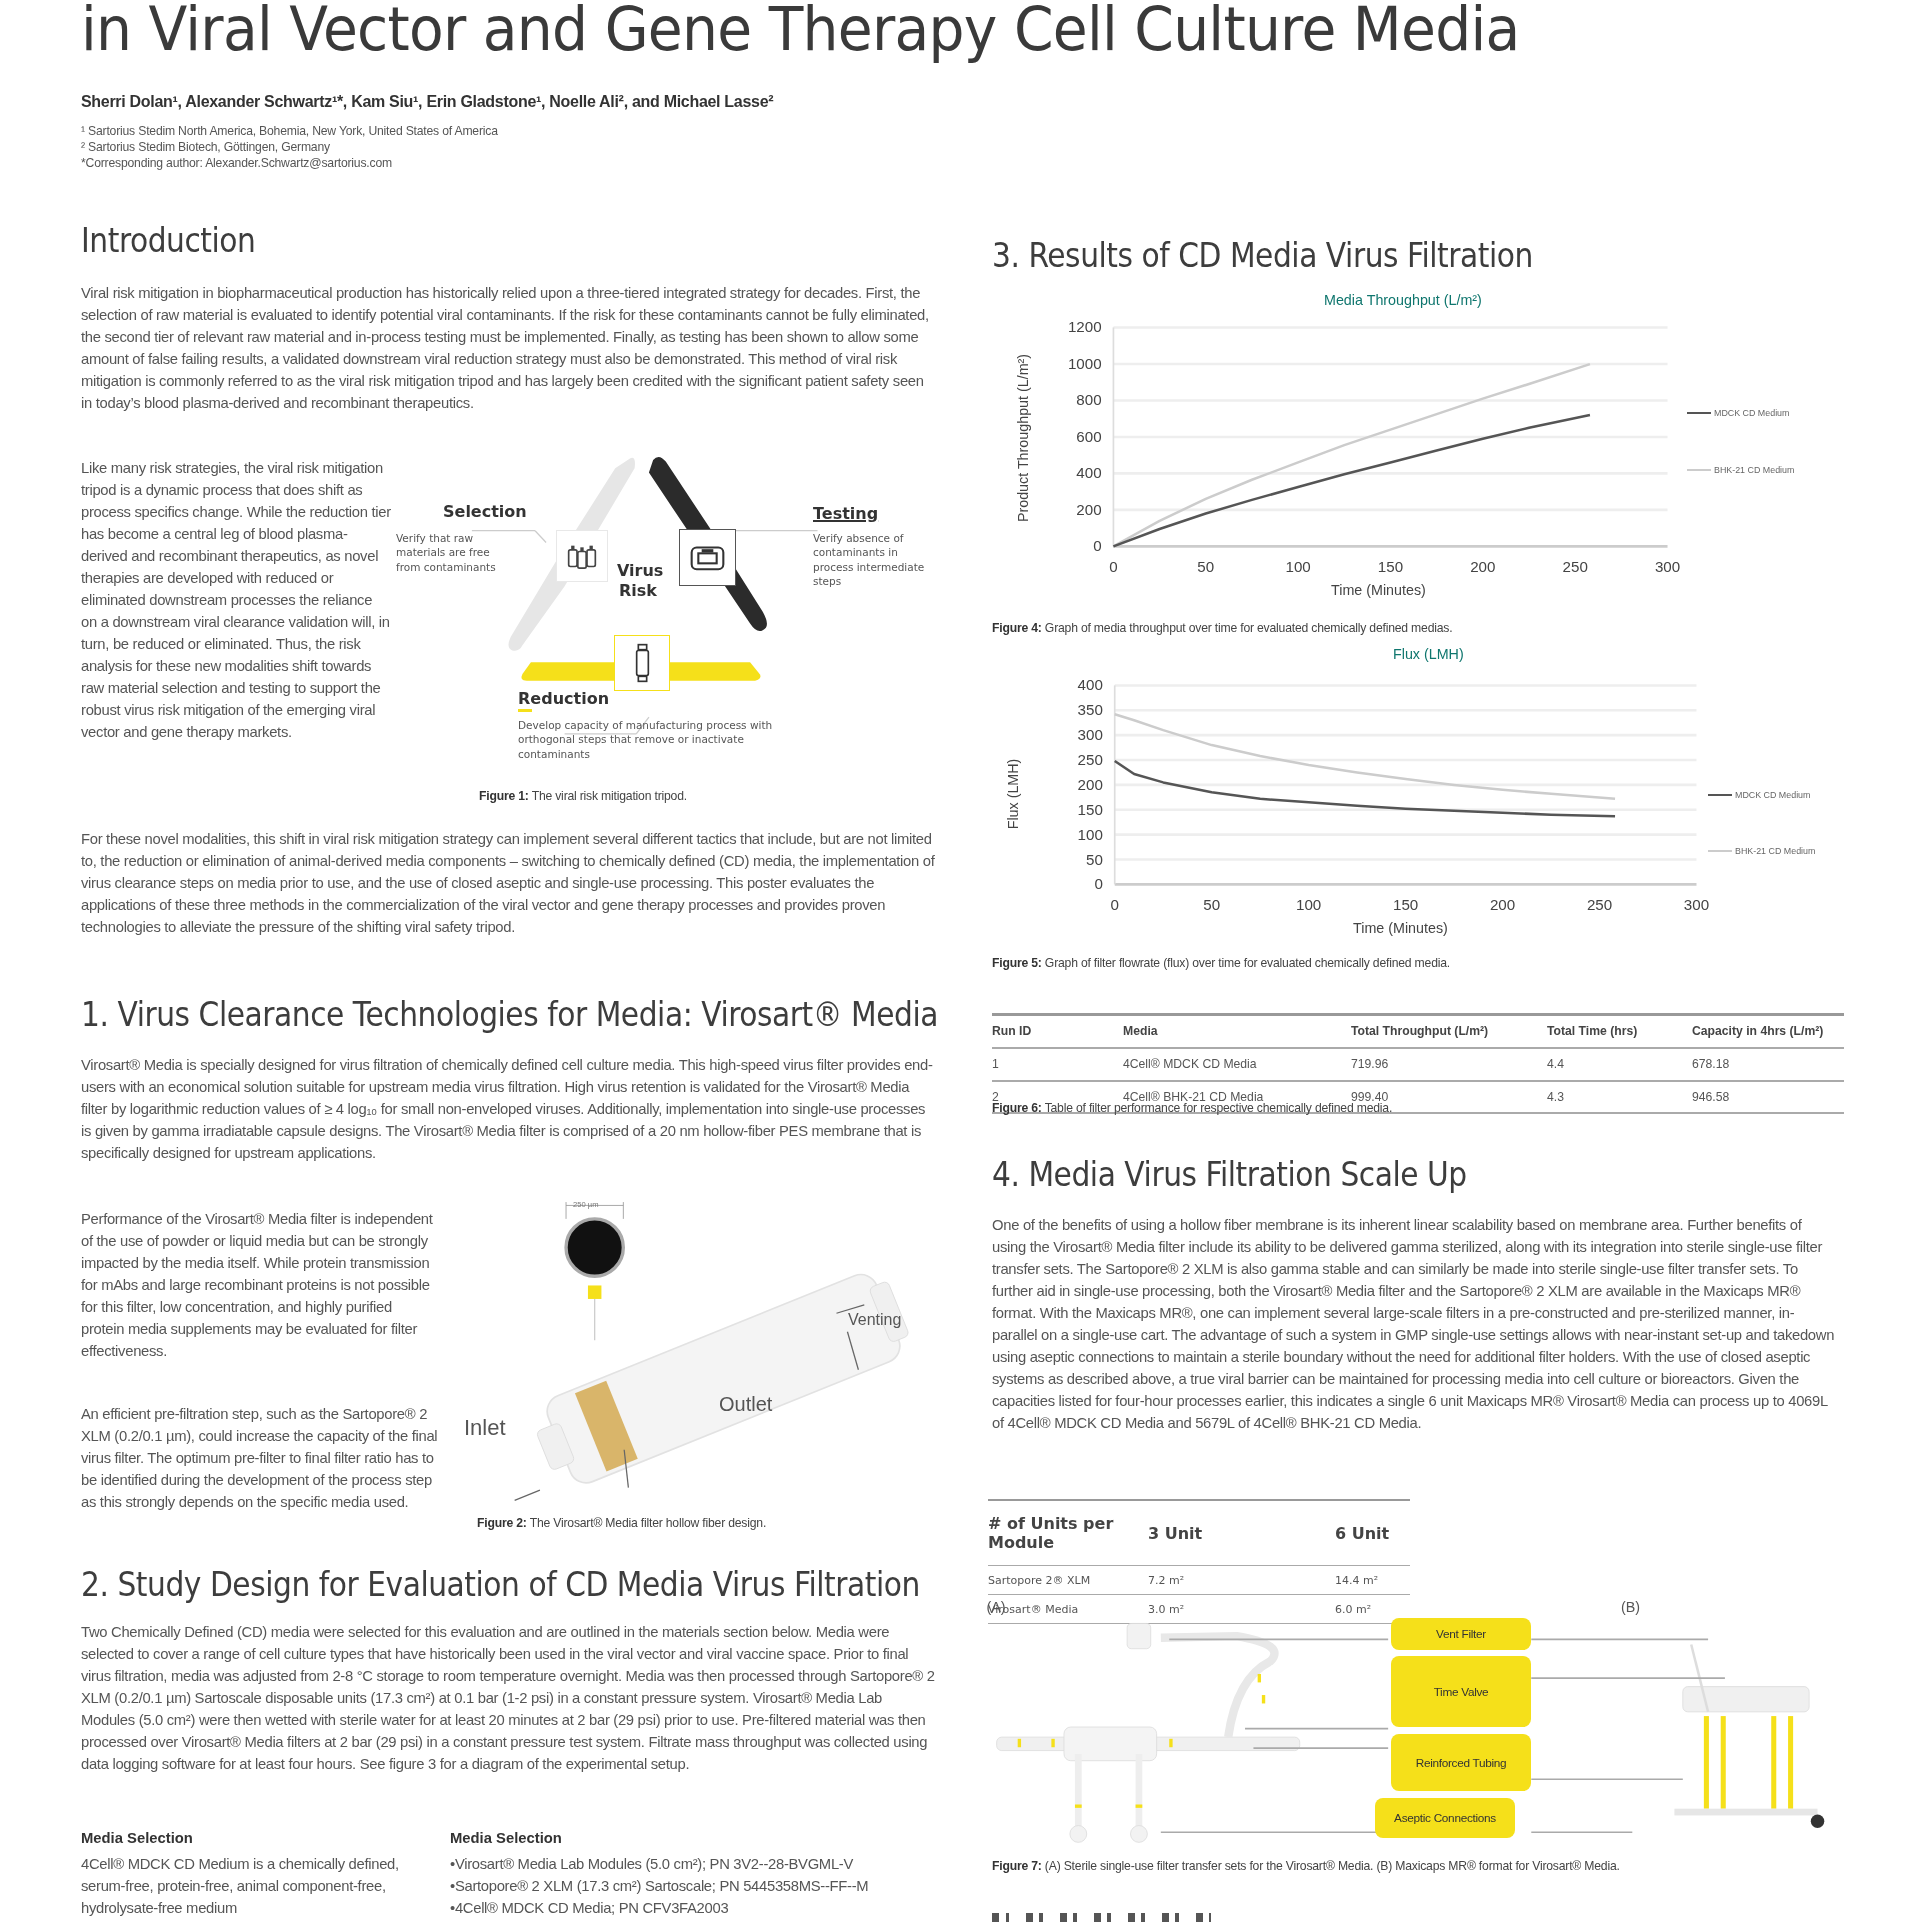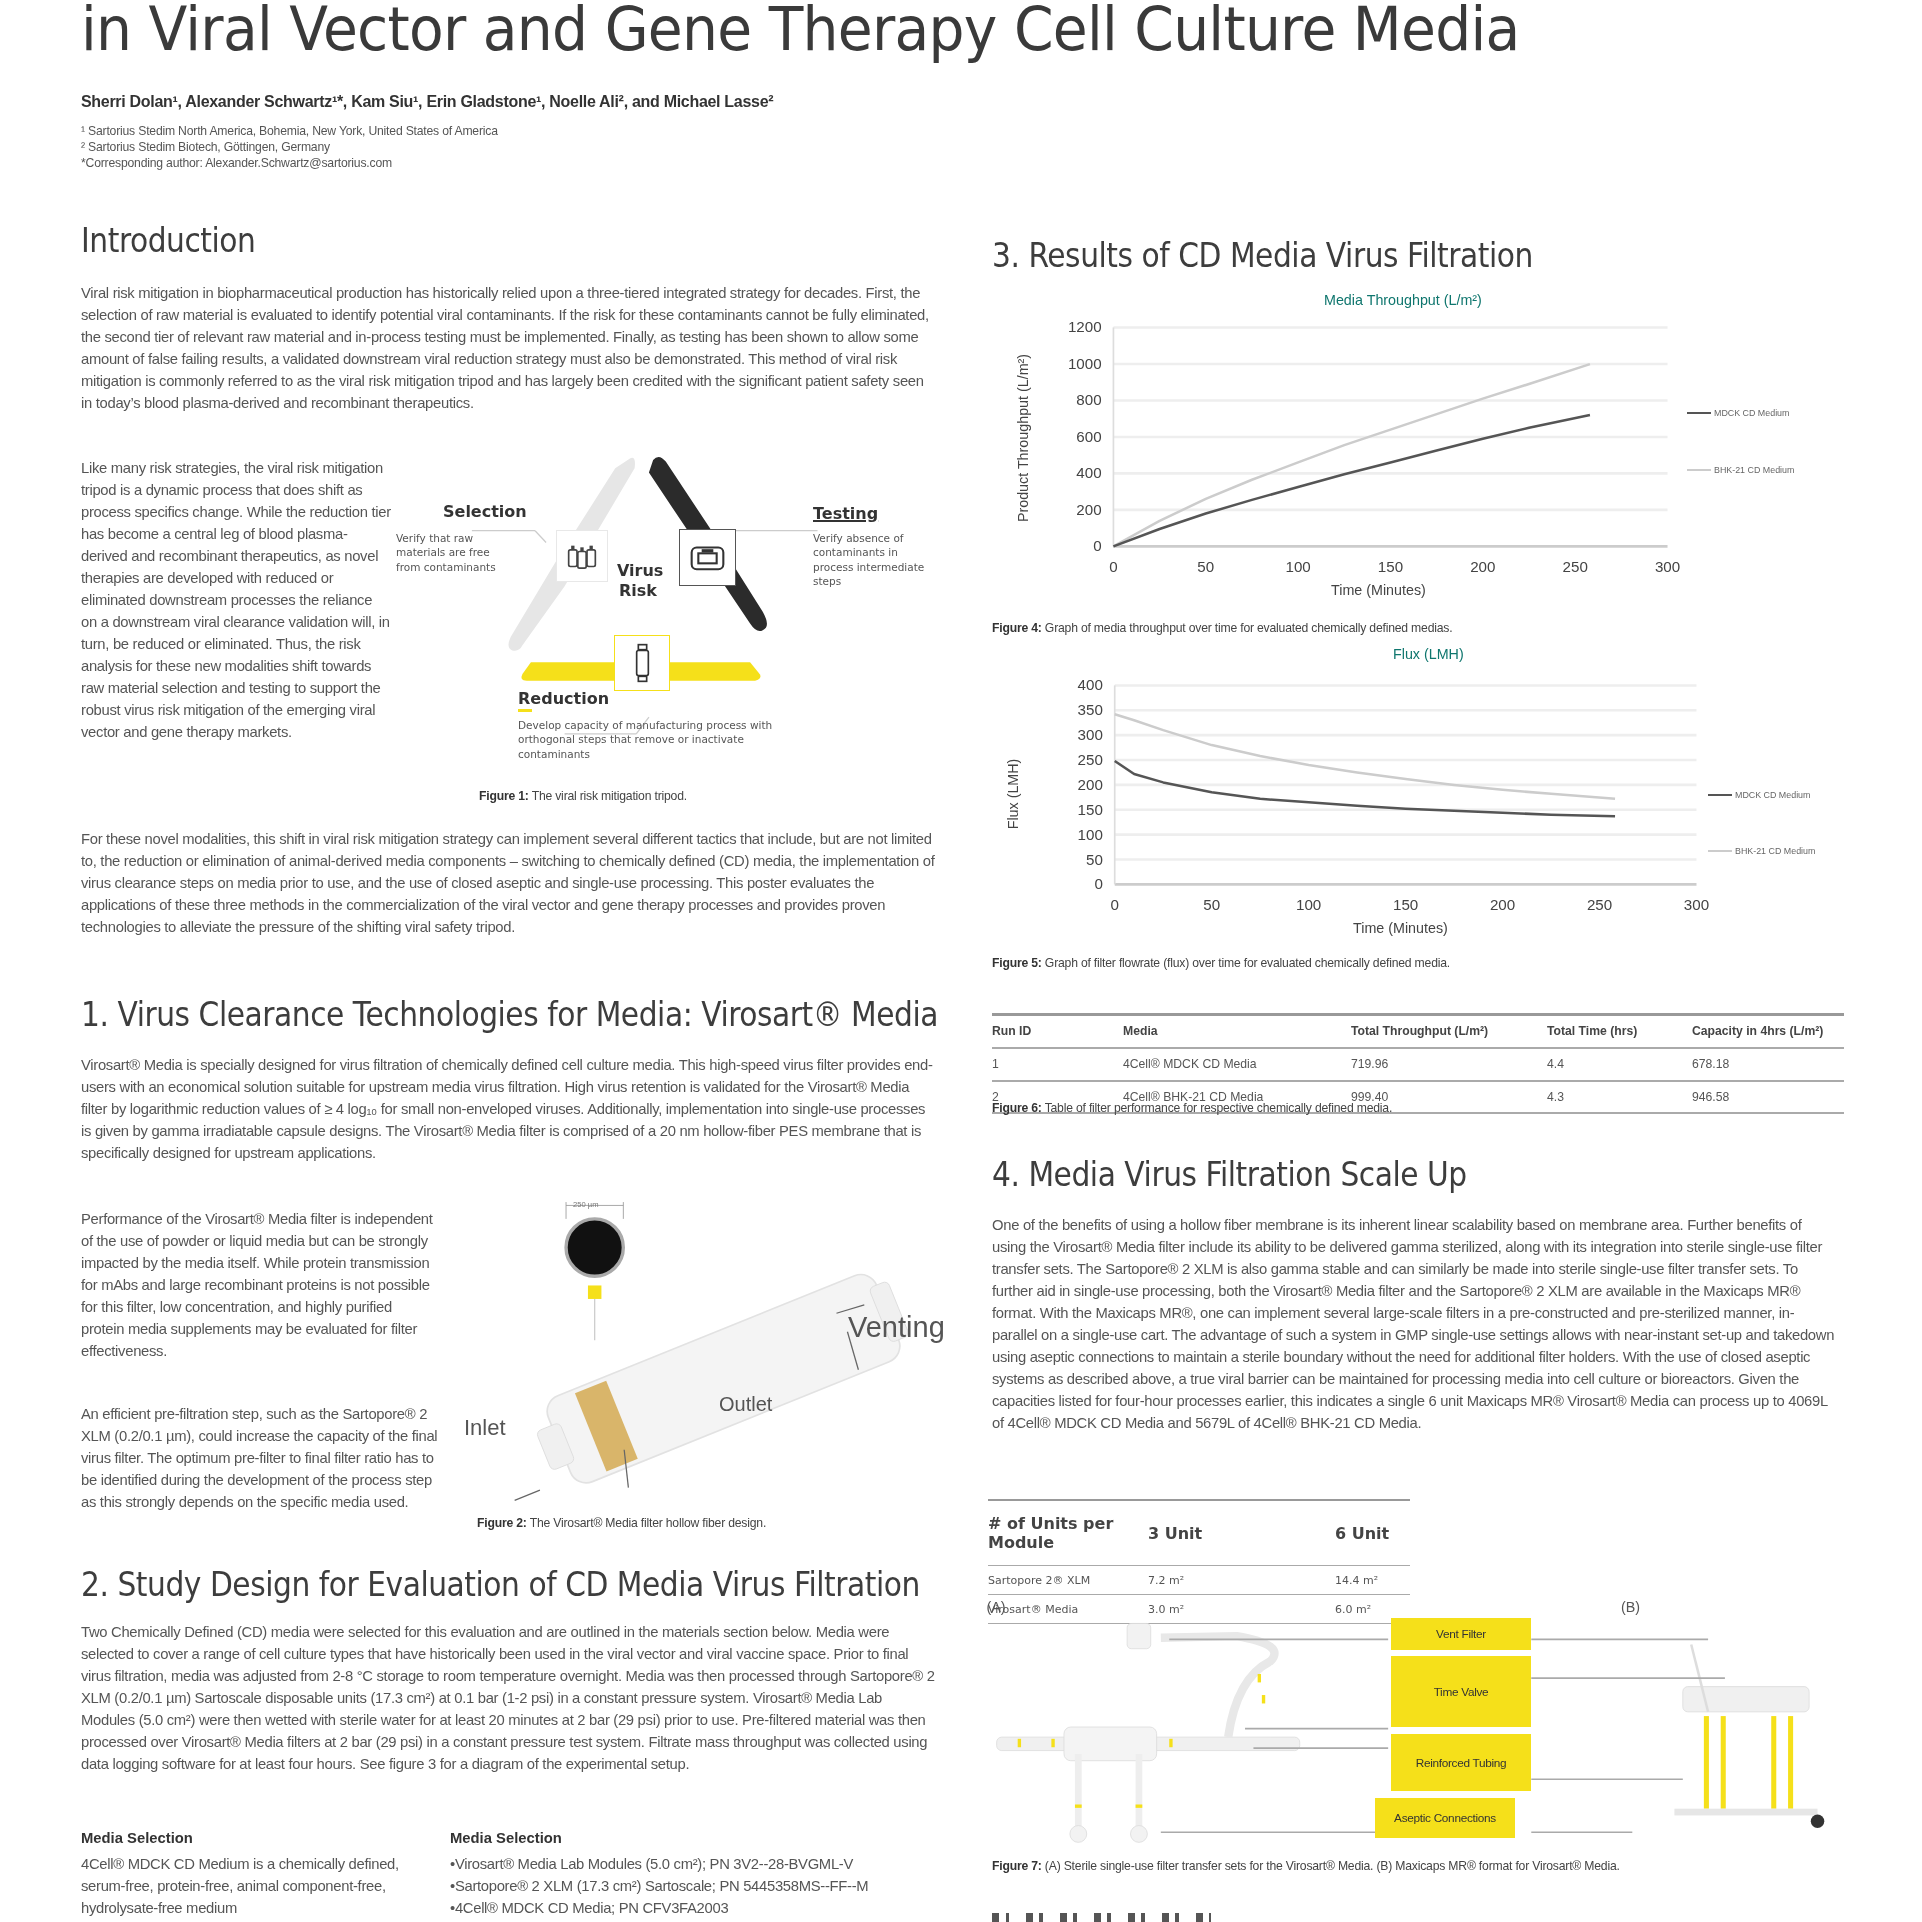--- a/index.html
+++ b/index.html
@@ -23,21 +23,21 @@
   .legend { position: absolute; font-size: 8.9px; color: #666; display: flex; align-items: center; gap: 3.4px; white-space: nowrap; }
   .legend .swatch { width: 23.6px; height: 2.5px; }
   
   table { border-collapse: collapse; margin-top: 16px; }
   .perf-table { width: 852px; font-size: 12.2px; color: #444; }
   .perf-table th { text-align: left; font-weight: bold; color: #444; padding: 8.4px 0 8.4px 0; border-top: 3.4px solid #999; border-bottom: 2.5px solid #aaa; }
   .perf-table td { padding: 8.4px 0; border-bottom: 2.5px solid #aaa; color: #555; }
   .unit-table { width: 422px; font-size: 12.2px; }
   .unit-table th { text-align: left; font-weight: bold; color: #444; padding: 13px 0; border-top: 2.5px solid #999; border-bottom: 1.7px solid #aaa; font-family: "DejaVu Sans", sans-serif; font-size: 16px; }
   .unit-table td { padding: 7.6px 0; border-bottom: 1.7px solid #aaa; color: #555; font-family: "DejaVu Sans", sans-serif; font-size: 11px; }
-  .yellow-box { position: absolute; background: #f5e01a; display: flex; align-items: center; justify-content: center; font-size: 11.8px; color: #333; letter-spacing: -0.3px; }
+  .yellow-box { position: absolute; background: #f5e01a; display: flex; align-items: center; justify-content: center; font-size: 11.8px; color: #333; letter-spacing: -0.3px; border-radius: 8px; }
   .fig-label { position: absolute; font-size: 14.3px; color: #555; }
   .bullets { list-style: none; }
   .bullets li::before { content: "\2022 "; }
 </style>
 </head>
 <body>
 
 <div class="abs title">in Viral Vector and Gene Therapy Cell Culture Media</div>
 <div class="abs authors">Sherri Dolan¹, Alexander Schwartz¹*, Kam Siu¹, Erin Gladstone¹, Noelle Ali², and Michael Lasse²</div>
 <div class="abs affil">
@@ -129,21 +129,21 @@
       <rect x="520" y="190" width="24" height="70" rx="6" fill="#f0f0f0" stroke="#ddd"></rect>
     </g>
     <line x1="80" y1="360" x2="110" y2="348" stroke="#666" stroke-width="1.5"></line>
     <line x1="462" y1="138" x2="495" y2="128" stroke="#666" stroke-width="1.5"></line>
     <line x1="475" y1="160" x2="488" y2="205" stroke="#666" stroke-width="1.5"></line>
     <line x1="210" y1="300" x2="215" y2="345" stroke="#666" stroke-width="1.5"></line>
   </svg>
   <div class="abs" style="left:126px; top:3.4px; font-size:7.6px; color:#777;">250 µm</div>
   <div class="abs" style="left:17px; top:218px; font-size:22px; color:#555;">Inlet</div>
   <div class="abs" style="left:272px; top:196px; font-size:20px; color:#555;">Outlet</div>
-  <div class="abs" style="left:401px; top:114px; font-size:29px; color:#555;">Venting</div>
+  <div class="abs" style="left:401px; top:114px; font-size:16px; color:#555;">Venting</div>
   <div class="abs caption" style="left:30px; top:319px;"><b>Figure 2:</b><span> The Virosart® Media filter hollow fiber design.</span></div>
 </div>
 
 <h2 class="abs" style="left:81px; top:1565px;">2. Study Design for Evaluation of CD Media Virus Filtration</h2>
 <p class="abs para" style="left:81px; top:1621px; width:855px;">Two Chemically Defined (CD) media were selected for this evaluation and are outlined in the materials section below.  Media were selected to cover a range of cell culture types that have historically been used in the viral vector and viral vaccine space. Prior to final virus filtration, media was adjusted from  2-8 °C storage to room temperature overnight.  Media was then processed through Sartopore® 2 XLM  (0.2/0.1 µm) Sartoscale disposable units (17.3 cm²) at 0.1 bar (1-2 psi) in a constant pressure system. Virosart® Media Lab Modules (5.0 cm²) were then wetted with sterile water for at least 20 minutes at 2 bar (29 psi) prior to use. Pre-filtered material was then processed over Virosart® Media filters at 2 bar (29 psi) in a constant pressure test system. Filtrate mass throughput was collected using data logging software for at least four hours. See figure 3 for a diagram of the experimental setup.</p>
 
 <div class="abs" style="left:81px; top:1830px; width:320px;">
   <div style="font-weight:bold; font-size:14.8px; color:#333; margin-bottom:6.7px;">Media Selection</div>
   <div class="para">4Cell® MDCK CD Medium is a chemically defined, serum-free, protein-free, animal component-free, hydrolysate-free medium</div>
 </div>

